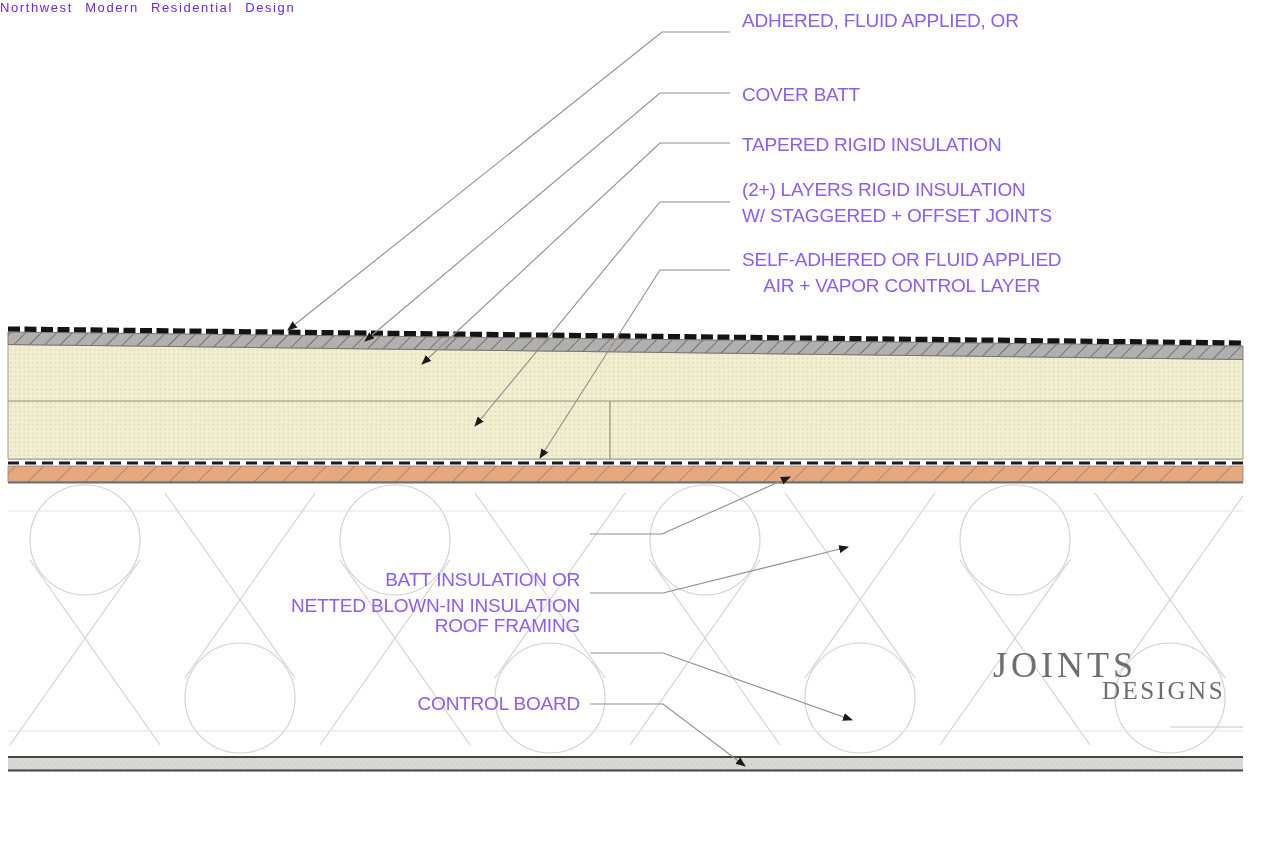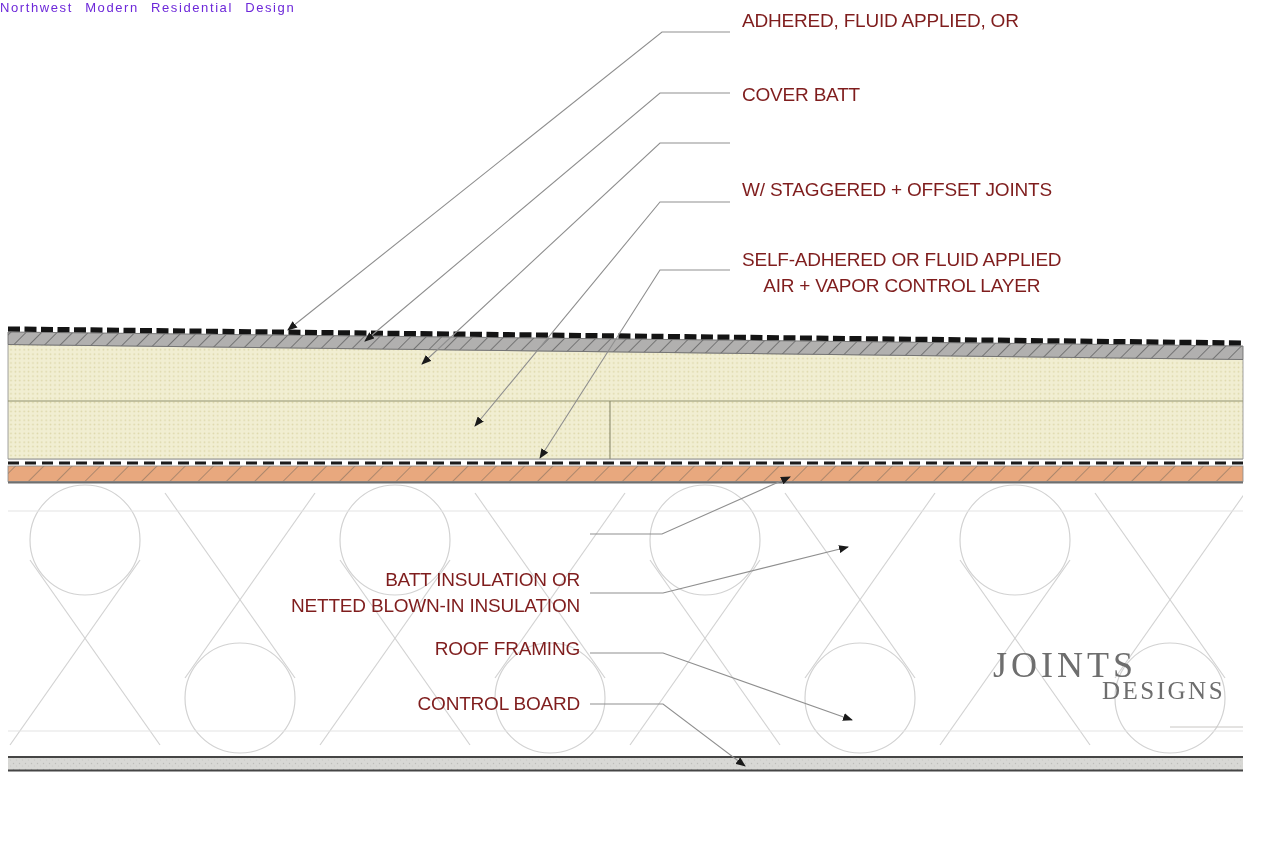--- a/index.html
+++ b/index.html
@@ -3,28 +3,28 @@
 <meta charset="utf-8">
 <style>
   html,body{margin:0;padding:0;background:#ffffff;}
   #canvas{
     position:relative;width:1280px;height:853px;background:#ffffff;
     overflow:hidden;font-family:"Liberation Sans",sans-serif;
   }
   #canvas svg{position:absolute;left:0;top:0;}
   .co{
     position:absolute;font-size:19px;line-height:26px;letter-spacing:-0.2px;
-    color:#7f1d1d;white-space:nowrap;
+    color:#8b5cf6;white-space:nowrap;
   }
   .co span{display:block;}
   .co span:empty{display:none;}
   .co-top{left:742px;text-align:left;}
   .co-bot{right:700px;text-align:right;}
   #co1{top:8px;}  #co2{top:82px;} #co3{top:132px;} #co4{top:177px;} #co5{top:247px;text-align:center;}
-  #co6{top:521px;} #co7{top:567px;} #co8{top:636px;} #co9{top:691px;}
+  #co6{top:521px;} #co7{top:567px;} #co8{top:613px;} #co9{top:691px;}
   .logo{position:absolute;color:#6e6e6e;font-family:"Liberation Serif",serif;}
   #logo-main{left:993px;top:644px;font-size:36px;letter-spacing:4px;}
   #logo-suffix{left:1102px;top:677px;font-size:25px;letter-spacing:2.5px;}
   #logo-tagline{
     left:1001px;top:713px;font-family:"Liberation Sans",sans-serif;
     font-size:13px;letter-spacing:1.6px;word-spacing:7px;color:#6d28d9;white-space:nowrap;
   }
 </style>
 </head>
 <body>
@@ -104,21 +104,26 @@
     <line x1="1170" y1="727" x2="1243" y2="727" stroke="#c8c6c3" stroke-width="1"></line>
   </svg>
 
   <div id="co1" class="co co-top">
     <span>ADHERED, FLUID APPLIED, OR</span>
   </div>
   <div id="co2" class="co co-top">
     <span>COVER BATT</span>
 
   </div>
+  <div id="co3" class="co co-top">
+    <span>TAPERED RIGID INSULATION</span>
+
+  </div>
   <div id="co4" class="co co-top">
+    <span>(2+) LAYERS RIGID INSULATION</span>
     <span>W/ STAGGERED + OFFSET JOINTS</span>
   </div>
   <div id="co5" class="co co-top">
     <span>SELF-ADHERED OR FLUID APPLIED</span>
     <span>AIR + VAPOR CONTROL LAYER</span>
   </div>
 
   <div id="co7" class="co co-bot">
     <span>BATT INSULATION OR</span>
     <span>NETTED BLOWN-IN INSULATION</span>

